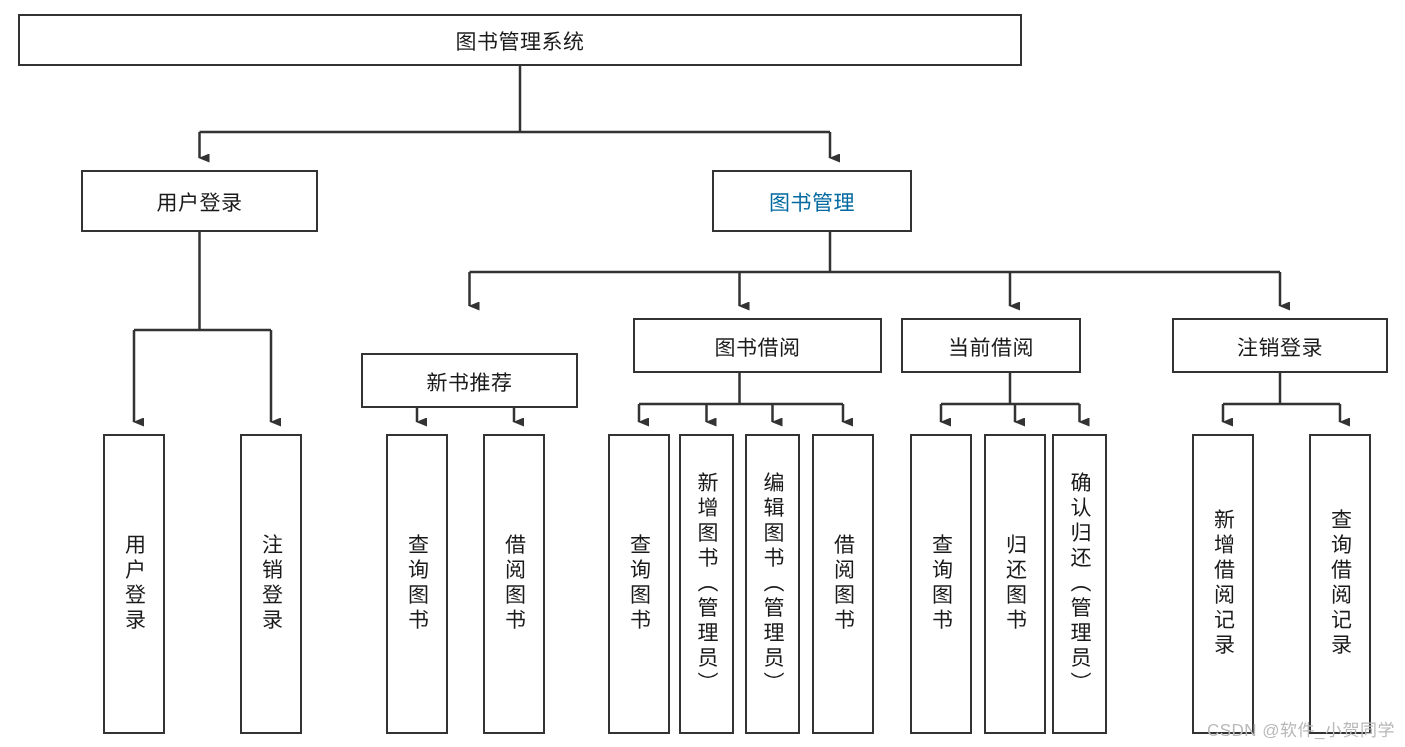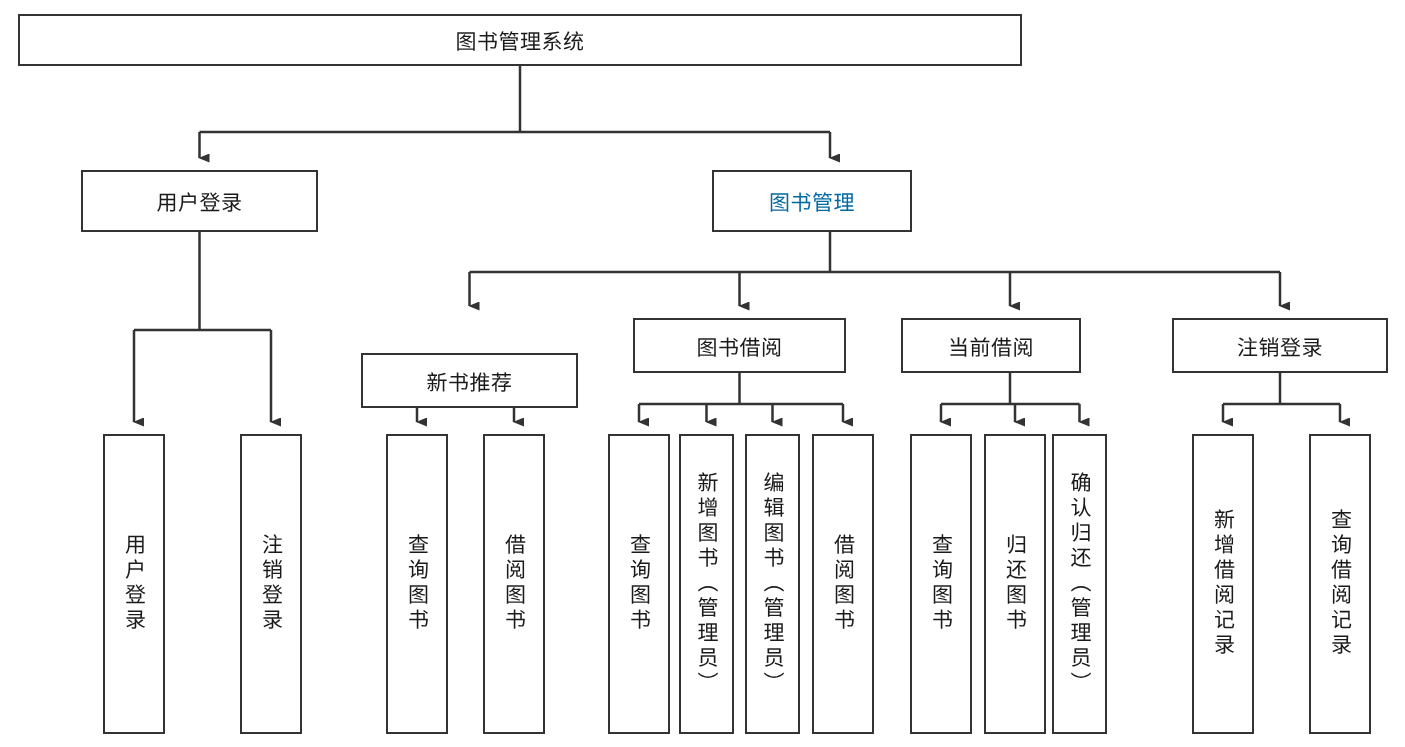--- a/index.html
+++ b/index.html
@@ -122,21 +122,21 @@
       </div>
       <div class="node horizontal" style="left: 81px; top: 170px; width: 237px; height: 62px; border-color: rgb(51, 51, 51); background: rgb(255, 255, 255); color: rgb(26, 26, 26);">
         <span class="node-label">用户登录</span>
       </div>
       <div class="node horizontal" style="left: 712px; top: 170px; width: 200px; height: 62px; border-color: rgb(51, 51, 51); background: rgb(255, 255, 255); color: #0369a1;">
         <span class="node-label">图书管理</span>
       </div>
       <div class="node horizontal" style="left: 361px; top: 318px; width: 217px; height: 55px; border-color: rgb(51, 51, 51); background: rgb(255, 255, 255); color: rgb(26, 26, 26); margin-top: 35px;">
         <span class="node-label">新书推荐</span>
       </div>
-      <div class="node horizontal" style="left: 633px; top: 318px; width: 213px; height: 55px; border-color: rgb(51, 51, 51); background: rgb(255, 255, 255); color: rgb(26, 26, 26);">
+      <div class="node horizontal" style="left: 633px; top: 318px; width: 249px; height: 55px; border-color: rgb(51, 51, 51); background: rgb(255, 255, 255); color: rgb(26, 26, 26);">
         <span class="node-label">图书借阅</span>
       </div>
       <div class="node horizontal" style="left: 901px; top: 318px; width: 180px; height: 55px; border-color: rgb(51, 51, 51); background: rgb(255, 255, 255); color: rgb(26, 26, 26);">
         <span class="node-label">当前借阅</span>
       </div>
       <div class="node horizontal" style="left: 1172px; top: 318px; width: 216px; height: 55px; border-color: rgb(51, 51, 51); background: rgb(255, 255, 255); color: rgb(26, 26, 26);">
         <span class="node-label">注销登录</span>
       </div>
       <div class="node vertical" style="left: 103px; top: 434px; width: 62px; height: 300px; border-color: rgb(51, 51, 51); background: rgb(255, 255, 255); color: rgb(26, 26, 26);">
         <span class="vlabel">用户登录</span>
@@ -172,14 +172,15 @@
         <span class="vlabel">确认归还（管理员）</span>
       </div>
       <div class="node vertical" style="left: 1192px; top: 434px; width: 62px; height: 300px; border-color: rgb(51, 51, 51); background: rgb(255, 255, 255); color: rgb(26, 26, 26);">
         <span class="vlabel">新增借阅记录</span>
       </div>
       <div class="node vertical" style="left: 1309px; top: 434px; width: 62px; height: 300px; border-color: rgb(51, 51, 51); background: rgb(255, 255, 255); color: rgb(26, 26, 26);">
         <span class="vlabel">查询借阅记录</span>
       </div>
     </div>
 
+  <div id="watermark">CSDN @软件_小贺同学</div>
 
 </div>
 
 </body></html>

